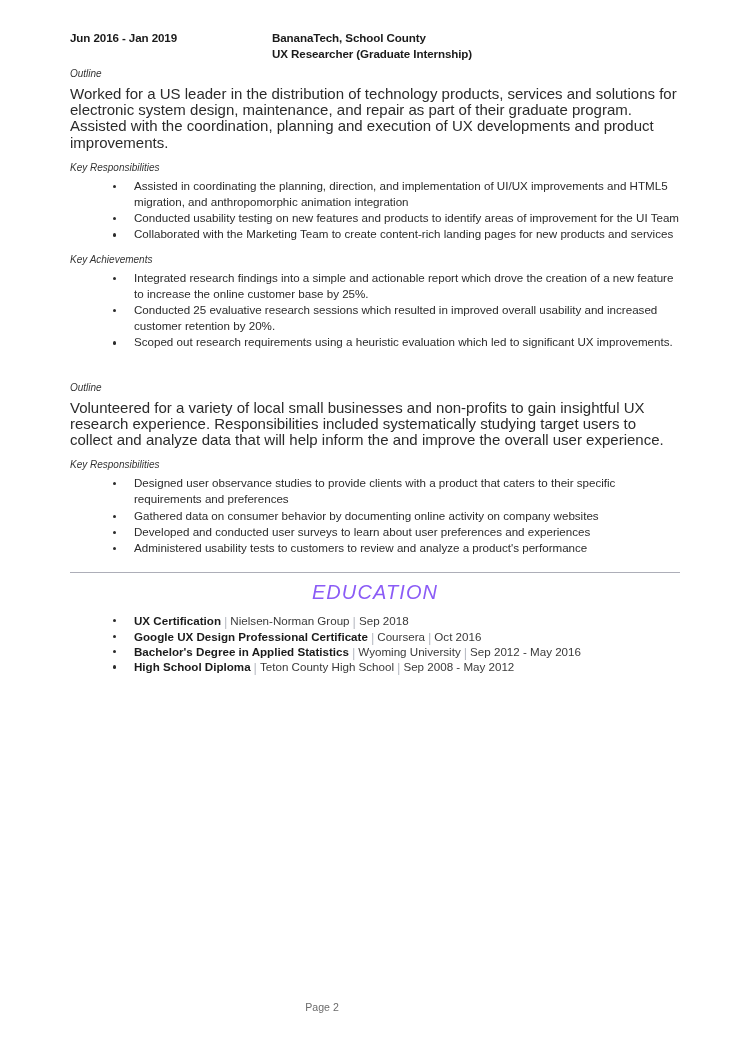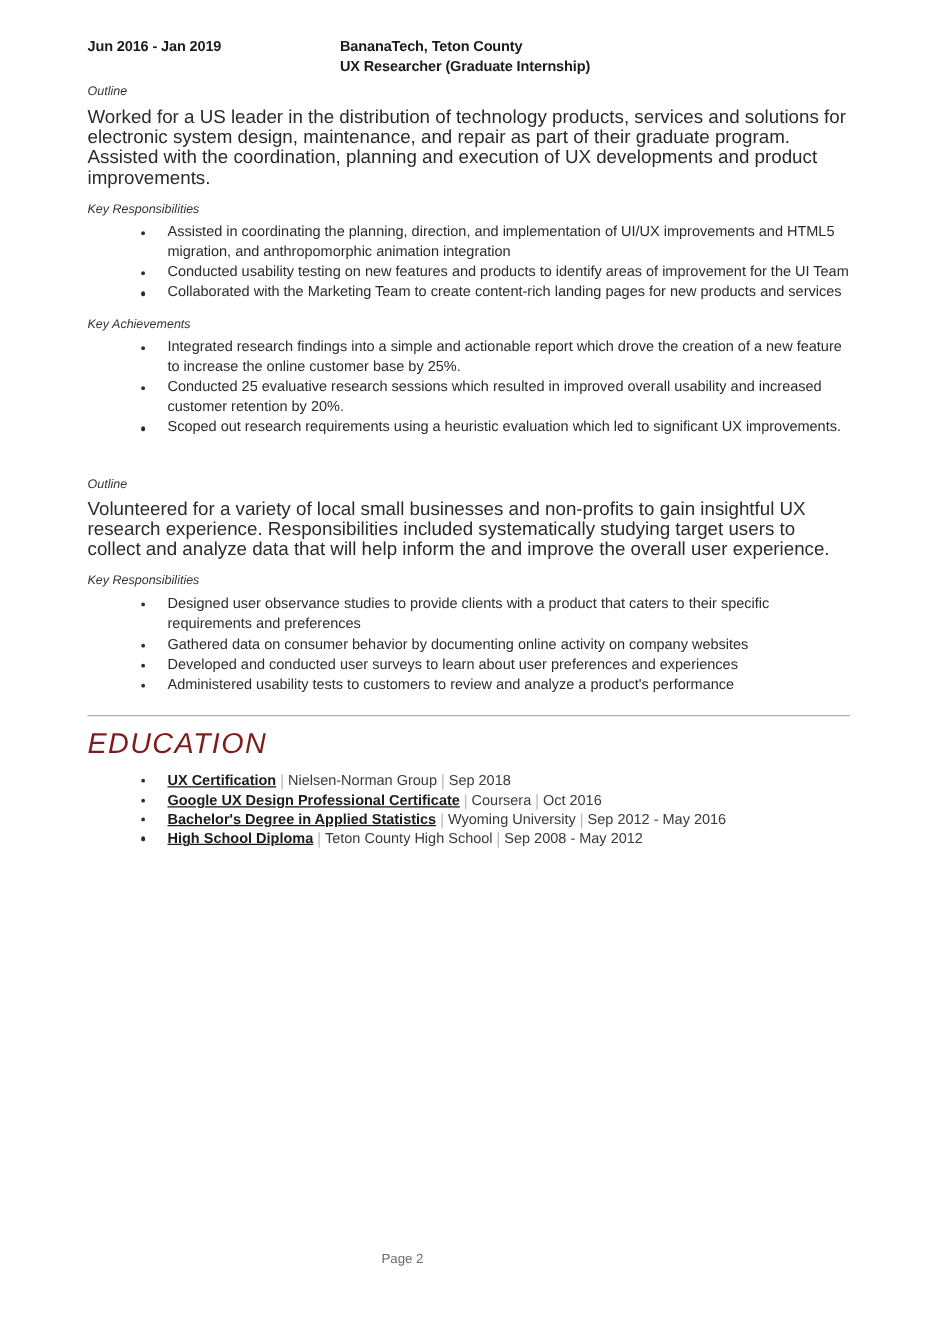--- a/index.html
+++ b/index.html
@@ -85,26 +85,26 @@
     background: #2b2b2b;
   }
 
   
   .divider {
     height: 0;
     border-top: 1.6px solid #adaeb8;
     margin: 16px 0 0 0;
   }
   .section-title {
-    text-align: left;
-    font-size: 23px;
+    text-align: center;
+    font-size: 20px;
     font-style: italic;
     font-weight: normal;
     letter-spacing: 1.1px;
-    color: #7f1d1d;
+    color: #8b5cf6;
     margin: 8px 0 9px 0;
   }
 
   
   ul.edu {
     list-style: none;
     margin: 0;
     padding: 0;
   }
   ul.edu > li {
@@ -120,21 +120,20 @@
     left: 43px;
     top: 6px;
     width: 3.2px;
     height: 3.2px;
     border-radius: 50%;
     background: #2b2b2b;
   }
   .edu-degree {
     font-weight: bold;
     color: #1b1b1b;
-    text-decoration: underline;
   }
   .sep {
     color: #b9bcc4;
     padding: 0 3px;
     font-weight: normal;
     font-size: 13px;
     line-height: 1;
     position: relative;
     top: 1px;
   }
@@ -155,21 +154,21 @@
 </style>
 </head>
 <body>
 
 <div class="page">
 
   <div class="entry">
     <div class="entry-head">
       <div class="entry-dates">Jun 2016 - Jan 2019</div>
       <div class="entry-org">
-        <span class="org-line">BananaTech, Teton County</span>
+        <span class="org-line">BananaTech, School County</span>
         <span class="org-line">UX Researcher (Graduate Internship)</span>
       </div>
     </div>
 
     <div class="sub-label">Outline</div>
     <div class="body-text">Worked for a US leader in the distribution of technology products, services and solutions for electronic system design, maintenance, and repair as part of their graduate program. Assisted with the coordination, planning and execution of UX developments and product improvements.</div>
 
     <div class="sub-label tight">Key Responsibilities</div>
     <ul class="bullets">
       <li>Assisted in coordinating the planning, direction, and implementation of UI/UX improvements and HTML5 migration, and anthropomorphic animation integration</li>

